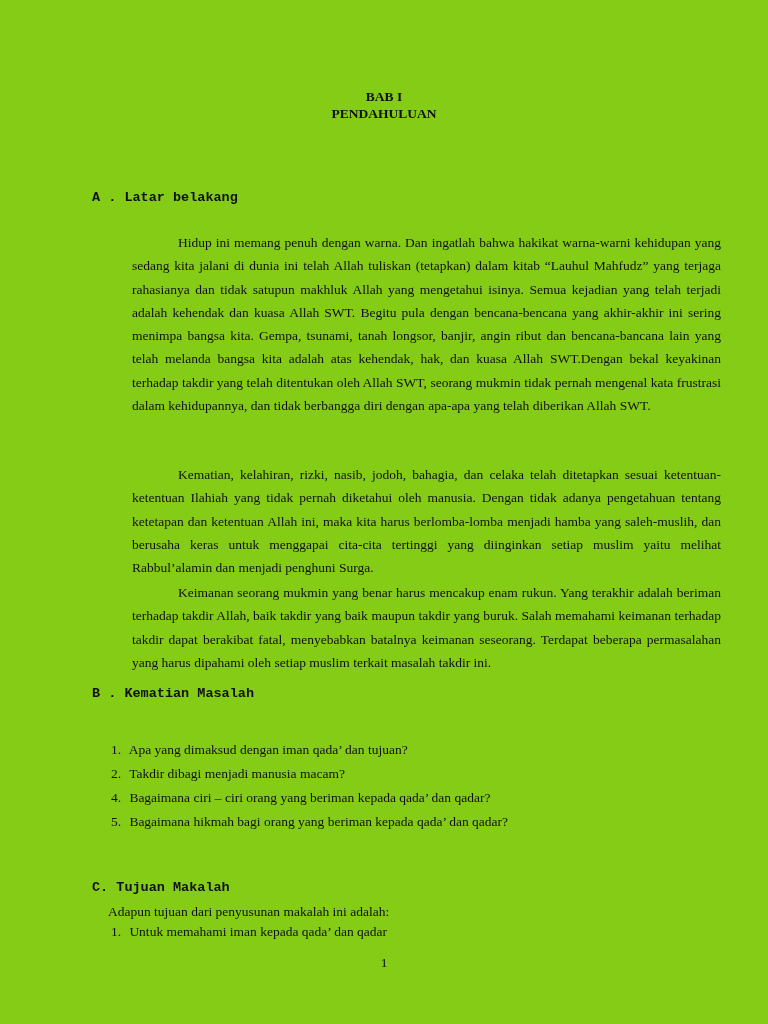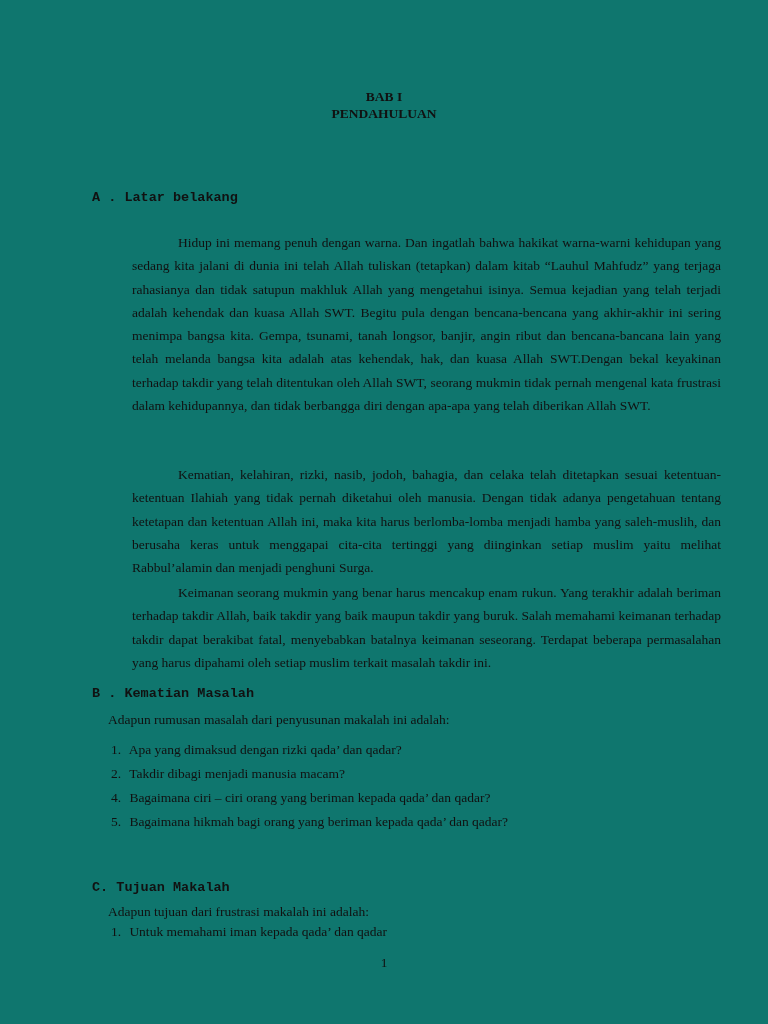--- a/index.html
+++ b/index.html
@@ -1,18 +1,18 @@
 <!DOCTYPE html>
 <html><head>
 <meta charset="utf-8">
 <style>
   html, body { margin: 0; padding: 0; background: #ffffff; }
   body { width: 768px; height: 1024px; position: relative; overflow: hidden;
          font-family: "Liberation Serif", "DejaVu Serif", serif; color: #111111; }
-  .page { position: absolute; left: 0; top: 0; width: 768px; height: 1024px; background: #0f766e; }
+  .page { position: absolute; left: 0; top: 0; width: 768px; height: 1024px; background: #84cc16; }
   .title { position: absolute; left: 0; width: 768px; text-align: center;
            font-weight: bold; font-size: 13.5px; }
   .heading { position: absolute; left: 92px; font-weight: bold; font-size: 13.5px; font-family: Liberation Mono, monospace; }
   .para { position: absolute; left: 116px; width: 589px; font-size: 13.5px;
           line-height: 23.3px; text-align: justify; margin: 16px; }
   .para .ind { display: inline-block; width: 46px; }
   .plain { position: absolute; left: 108px; font-size: 13.5px; white-space: nowrap; }
   .list { position: absolute; left: 111px; margin: 0; padding: 0; list-style: none; font-size: 13.5px; }
   .list li { height: 24px; line-height: 24px; white-space: nowrap; }
   .list .num { display: inline-block; width: 15px; }
@@ -28,30 +28,29 @@
 
   <div class="heading" style="top:190px;">A . Latar belakang</div>
 
   <p class="para" style="top:215px;"><span class="ind"></span><span>Hidup ini memang penuh dengan warna. Dan ingatlah  bahwa hakikat warna-warni kehidupan yang sedang kita jalani di dunia ini telah Allah tuliskan (tetapkan) dalam kitab “Lauhul Mahfudz” yang terjaga rahasianya dan tidak satupun makhluk Allah yang mengetahui isinya. Semua kejadian yang telah terjadi adalah kehendak dan kuasa Allah SWT. Begitu pula dengan bencana-bencana yang akhir-akhir ini sering menimpa bangsa kita. Gempa, tsunami, tanah longsor, banjir, angin ribut dan bencana-bancana lain yang telah melanda bangsa kita adalah atas kehendak, hak, dan kuasa Allah SWT.Dengan bekal keyakinan terhadap takdir yang telah ditentukan oleh Allah SWT, seorang mukmin tidak pernah mengenal kata frustrasi dalam kehidupannya, dan tidak berbangga diri dengan apa-apa yang telah diberikan Allah SWT.</span></p>
 
   <p class="para" style="top:447px;"><span class="ind"></span><span>Kematian, kelahiran, rizki, nasib, jodoh, bahagia, dan celaka telah ditetapkan sesuai ketentuan-ketentuan Ilahiah yang tidak pernah diketahui oleh manusia. Dengan tidak adanya pengetahuan tentang ketetapan dan ketentuan Allah ini, maka kita harus berlomba-lomba menjadi hamba yang saleh-muslih, dan berusaha keras untuk menggapai cita-cita tertinggi yang diinginkan setiap muslim yaitu melihat Rabbul’alamin dan menjadi penghuni Surga.</span></p>
 
   <p class="para" style="top:565px;"><span class="ind"></span><span>Keimanan seorang mukmin yang benar harus mencakup enam rukun. Yang terakhir adalah beriman terhadap takdir Allah, baik takdir yang baik maupun takdir yang buruk. Salah memahami keimanan terhadap takdir dapat berakibat fatal, menyebabkan batalnya keimanan seseorang. Terdapat beberapa permasalahan yang harus dipahami oleh setiap muslim terkait masalah takdir ini.</span></p>
 
   <div class="heading" style="top:686px;">B . Kematian Masalah</div>
-  <div class="plain" style="top:712px;">Adapun rumusan masalah dari penyusunan makalah ini adalah:</div>
 
   <ul class="list" style="top:738px;">
-    <li><span class="num">1.</span> <span>Apa yang dimaksud dengan rizki qada’ dan qadar?</span></li>
+    <li><span class="num">1.</span> <span>Apa yang dimaksud dengan iman qada’ dan tujuan?</span></li>
     <li><span class="num">2.</span> <span>Takdir dibagi menjadi manusia macam?</span></li>
     <li><span class="num">4.</span> <span>Bagaimana ciri – ciri orang yang beriman kepada qada’ dan qadar?</span></li>
     <li><span class="num">5.</span> <span>Bagaimana hikmah bagi orang yang beriman kepada qada’ dan qadar?</span></li>
   </ul>
 
   <div class="heading" style="top:880px;text-align:center;">C. Tujuan Makalah</div>
-  <div class="plain" style="top:904px;">Adapun tujuan dari frustrasi makalah ini adalah:</div>
+  <div class="plain" style="top:904px;">Adapun tujuan dari penyusunan makalah ini adalah:</div>
 
   <ul class="list" style="top:920px;">
     <li><span class="num">1.</span> <span>Untuk memahami iman kepada qada’ dan qadar</span></li>
   </ul>
 
   <div class="pnum" style="top:955px;">1</div>
 </div>
 
 </body></html>

